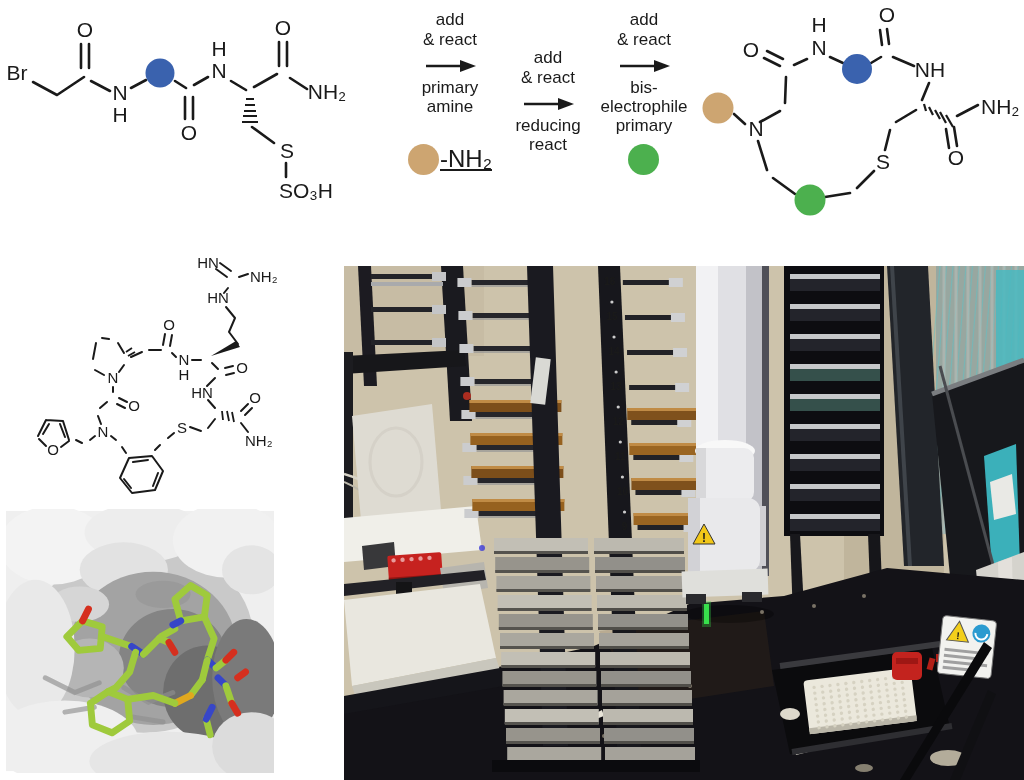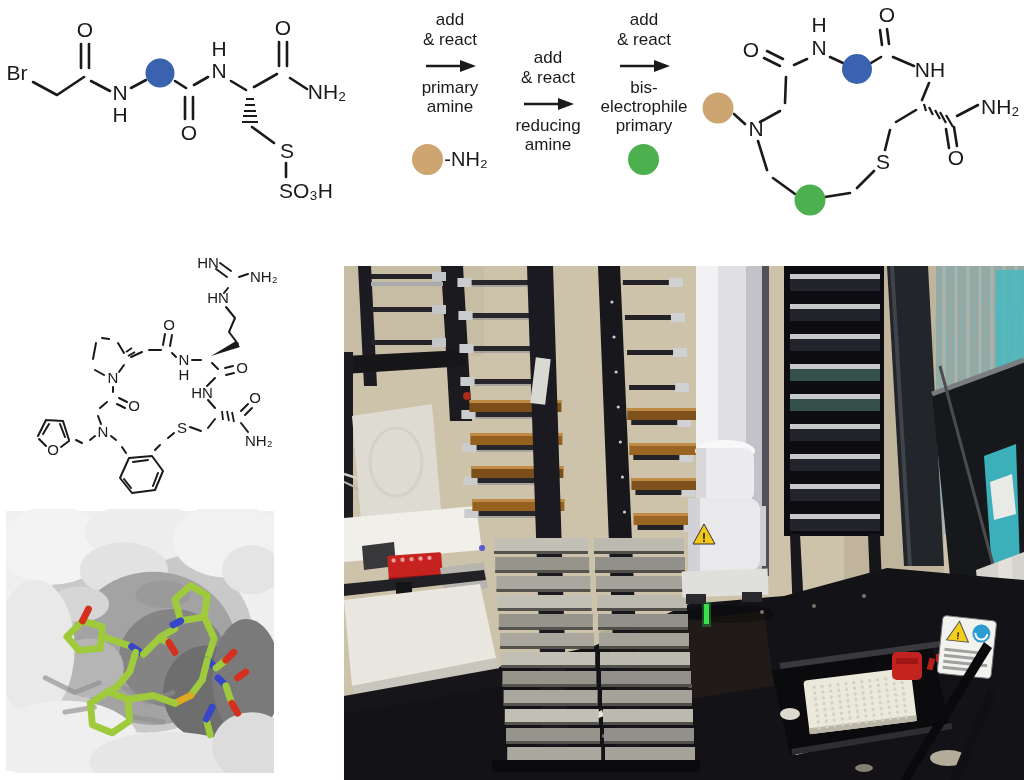--- a/index.html
+++ b/index.html
@@ -14,21 +14,21 @@
   .chem3 text{font-size:15px;}
   .chem3 .bond{stroke:#1a1a1a;stroke-width:2;fill:none;stroke-linecap:round;stroke-linejoin:round;}
   .chem3 .hash{stroke:#1a1a1a;stroke-width:1.8;}
   
   .scheme{position:absolute;left:402px;top:10px;width:296px;display:flex;gap:0;align-items:flex-end;}
   .step{text-align:center;}
   .step1{width:96px;} .step2{width:100px;} .step3{width:92px;}
   .step-label{font-size:17px;line-height:1.18;white-space:pre-line;}
   .arrow-svg{margin:9px auto 4px auto;}
   .step-note{font-size:17px;line-height:1.12;white-space:pre-line;height:62px;margin-top:5px;}
-  .reagent{height:38px;display:flex;align-items:center;justify-content:center;font-size:20px;gap:1px;}
+  .reagent{height:38px;display:flex;align-items:center;justify-content:center;font-size:24px;gap:1px;text-decoration:underline;}
   .dot{width:31px;height:31px;border-radius:50%;display:inline-block;flex:0 0 auto;}
   .dot-tan{background:#cda571;}
   .dot-green{background:#4cb04e;}
 </style>
 </head>
 <body>
 
 <div class="canvas">
 
   <svg class="panel chem" style="left:0;top:0" width="405" height="232" viewBox="0 0 405 232">
@@ -69,21 +69,21 @@
       </div>
     </div>
     <div class="step step2">
       <div class="step-label">add
 &amp; react</div>
       <svg class="arrow-svg" width="52" height="14" viewBox="0 0 52 14">
           <line x1="2" y1="7" x2="38" y2="7" stroke="#1a1a1a" stroke-width="2.6"></line>
           <polygon points="36,1 52,7 36,13" fill="#1a1a1a"></polygon>
         </svg>
       <div class="step-note">reducing
-amine</div>
+react</div>
     </div>
     <div class="step step3">
       <div class="step-label">add
 &amp; react</div>
       <svg class="arrow-svg" width="52" height="14" viewBox="0 0 52 14">
           <line x1="2" y1="7" x2="38" y2="7" stroke="#1a1a1a" stroke-width="2.6"></line>
           <polygon points="36,1 52,7 36,13" fill="#1a1a1a"></polygon>
         </svg>
       <div class="step-note">bis-
 electrophile

